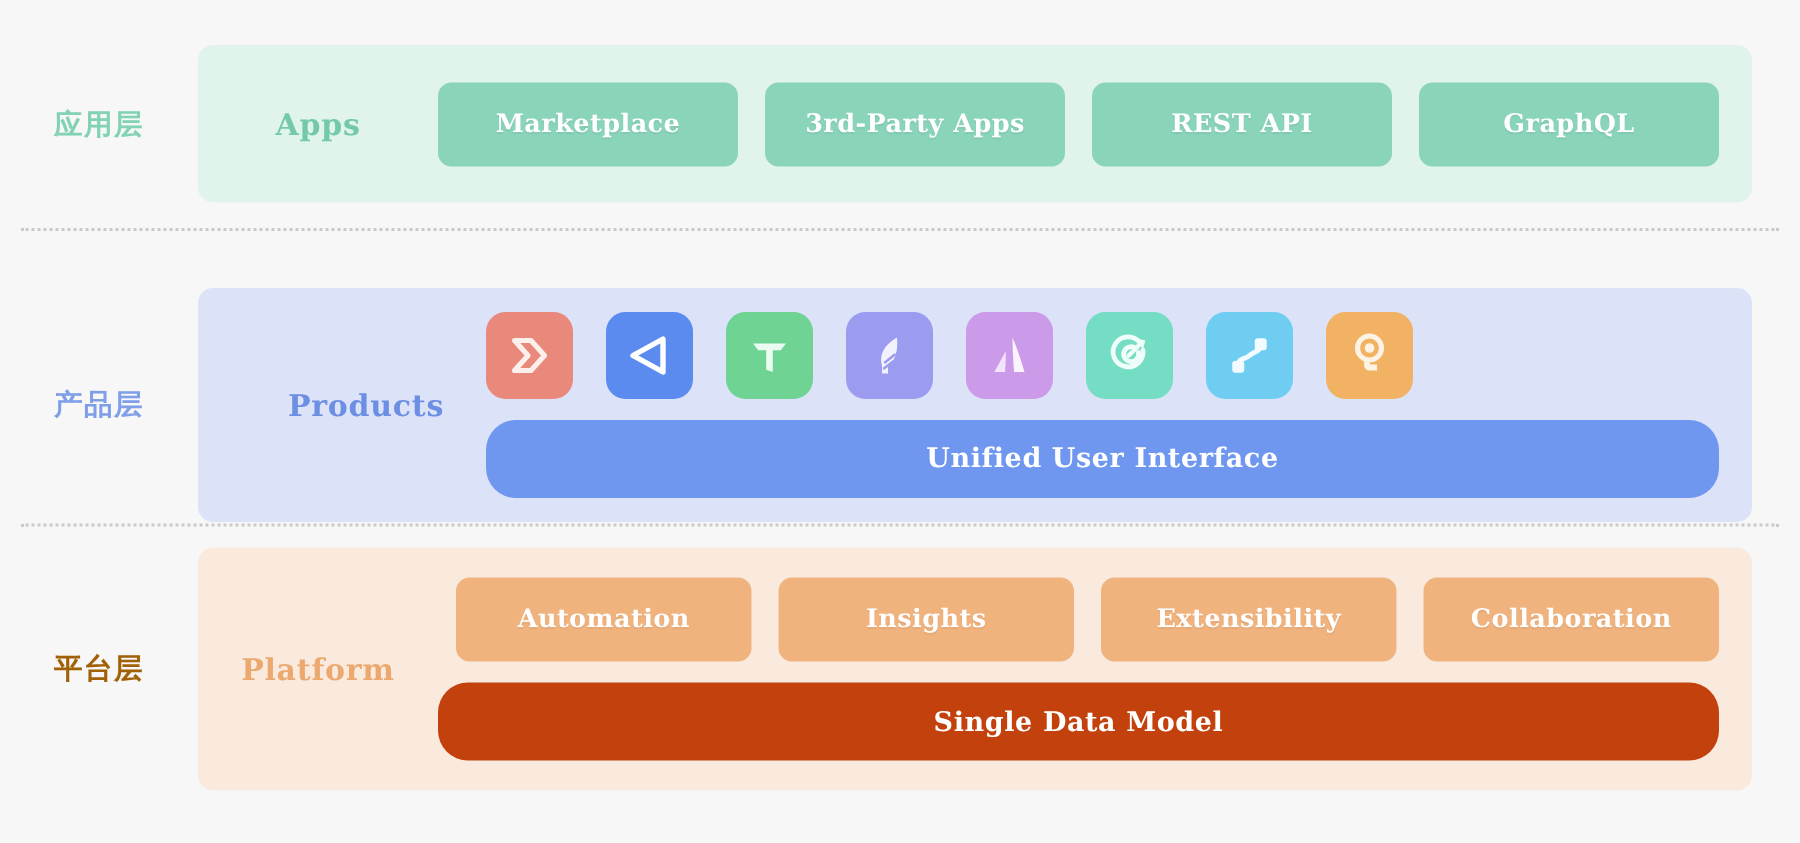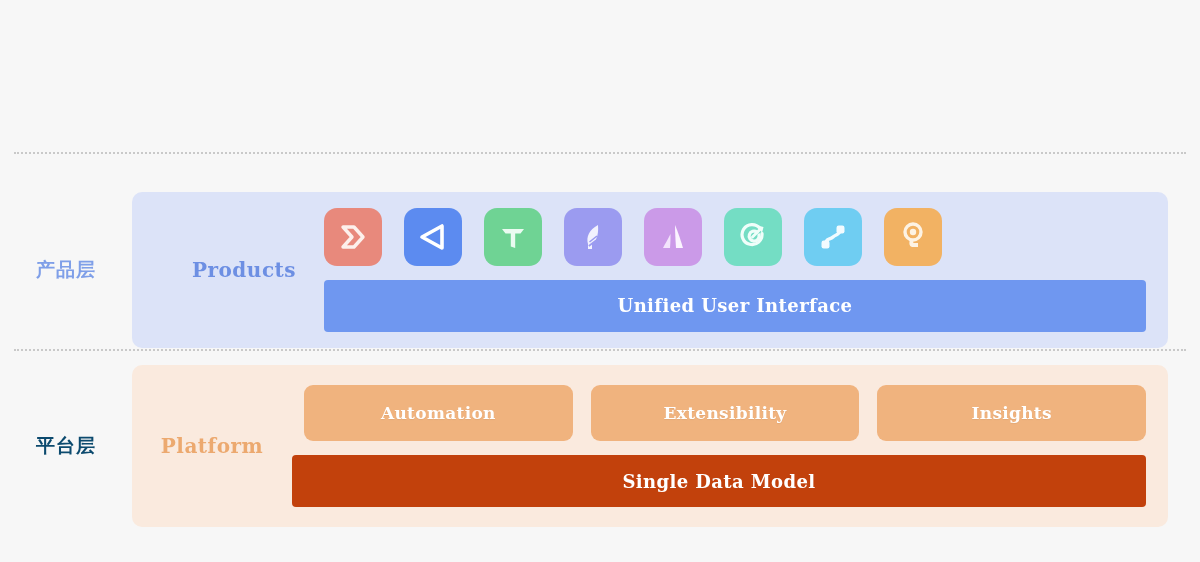--- a/index.html
+++ b/index.html
@@ -117,36 +117,36 @@
     max-width: 58px;
     border-radius: 13px;
     display: flex;
     align-items: center;
     justify-content: center;
   }
   .product-icon svg { display: block; }
 
   .wide-bar {
     height: 52px;
-    border-radius: 4px;
+    border-radius: 20px;
     display: flex;
     align-items: center;
     justify-content: center;
     color: #ffffff;
     font-size: 18px;
     font-weight: bold;
     font-family: "DejaVu Serif", "Liberation Serif", serif;
     letter-spacing: 0.4px;
   }
   .bar-uui { background: #6f97f0; }
   .bar-sdm { background: #c2410c; }
 
   
   #platform-row { top: 365px; height: 162px; }
-  #platform-row .side-label { color: #0c4a6e; }
+  #platform-row .side-label { color: #a16207; }
   #platform-row .band {
     background: #faeade;
     height: 162px;
   }
   #platform-row .band-title { color: #eca96f; }
 
   #platform-row .chip-row { margin-bottom: 14px; padding-left: 12px; }
 
   
   .divider {
@@ -157,20 +157,34 @@
     border-top: 2px dotted #c9c9c9;
   }
   #divider-1 { top: 152px; }
   #divider-2 { top: 349px; }
 </style>
 </head>
 <body>
 
 <div class="diagram">
 
+  <div class="layer-row" id="apps-row">
+    <div class="side-label">应用层</div>
+    <div class="band">
+      <div class="band-title">Apps</div>
+      <div class="band-body">
+        <div class="chip-row">
+          <div class="chip chip-apps">Marketplace</div>
+          <div class="chip chip-apps">3rd-Party Apps</div>
+          <div class="chip chip-apps">REST API</div>
+          <div class="chip chip-apps">GraphQL</div>
+        </div>
+      </div>
+    </div>
+  </div>
 
   <div class="divider" id="divider-1"></div>
 
   <div class="layer-row" id="products-row">
     <div class="side-label">产品层</div>
     <div class="band">
       <div class="band-title">Products</div>
       <div class="band-body">
 
         <div class="icon-row">
@@ -242,21 +256,22 @@
 
   <div class="divider" id="divider-2"></div>
 
   <div class="layer-row" id="platform-row">
     <div class="side-label">平台层</div>
     <div class="band">
       <div class="band-title">Platform</div>
       <div class="band-body">
         <div class="chip-row">
           <div class="chip chip-platform">Automation</div>
+          <div class="chip chip-platform">Insights</div>
           <div class="chip chip-platform">Extensibility</div>
-          <div class="chip chip-platform">Insights</div>
+          <div class="chip chip-platform">Collaboration</div>
         </div>
         <div class="wide-bar bar-sdm">Single Data Model</div>
       </div>
     </div>
   </div>
 
 </div>
 
 </body></html>

